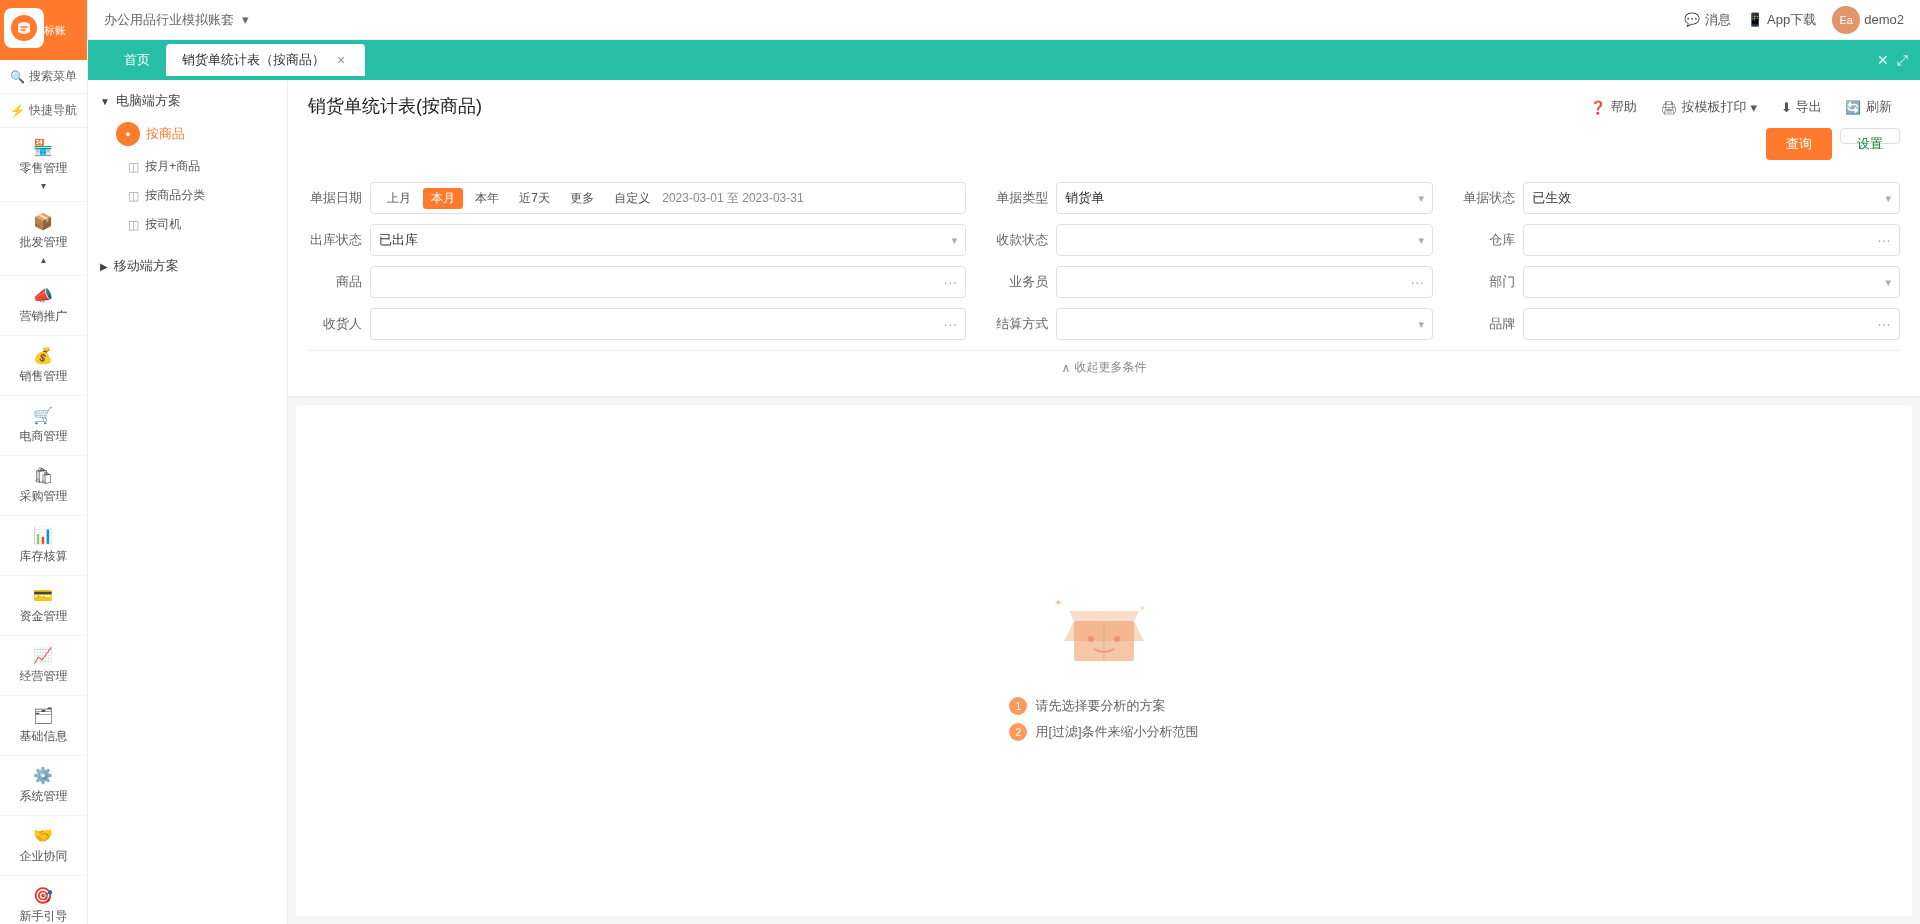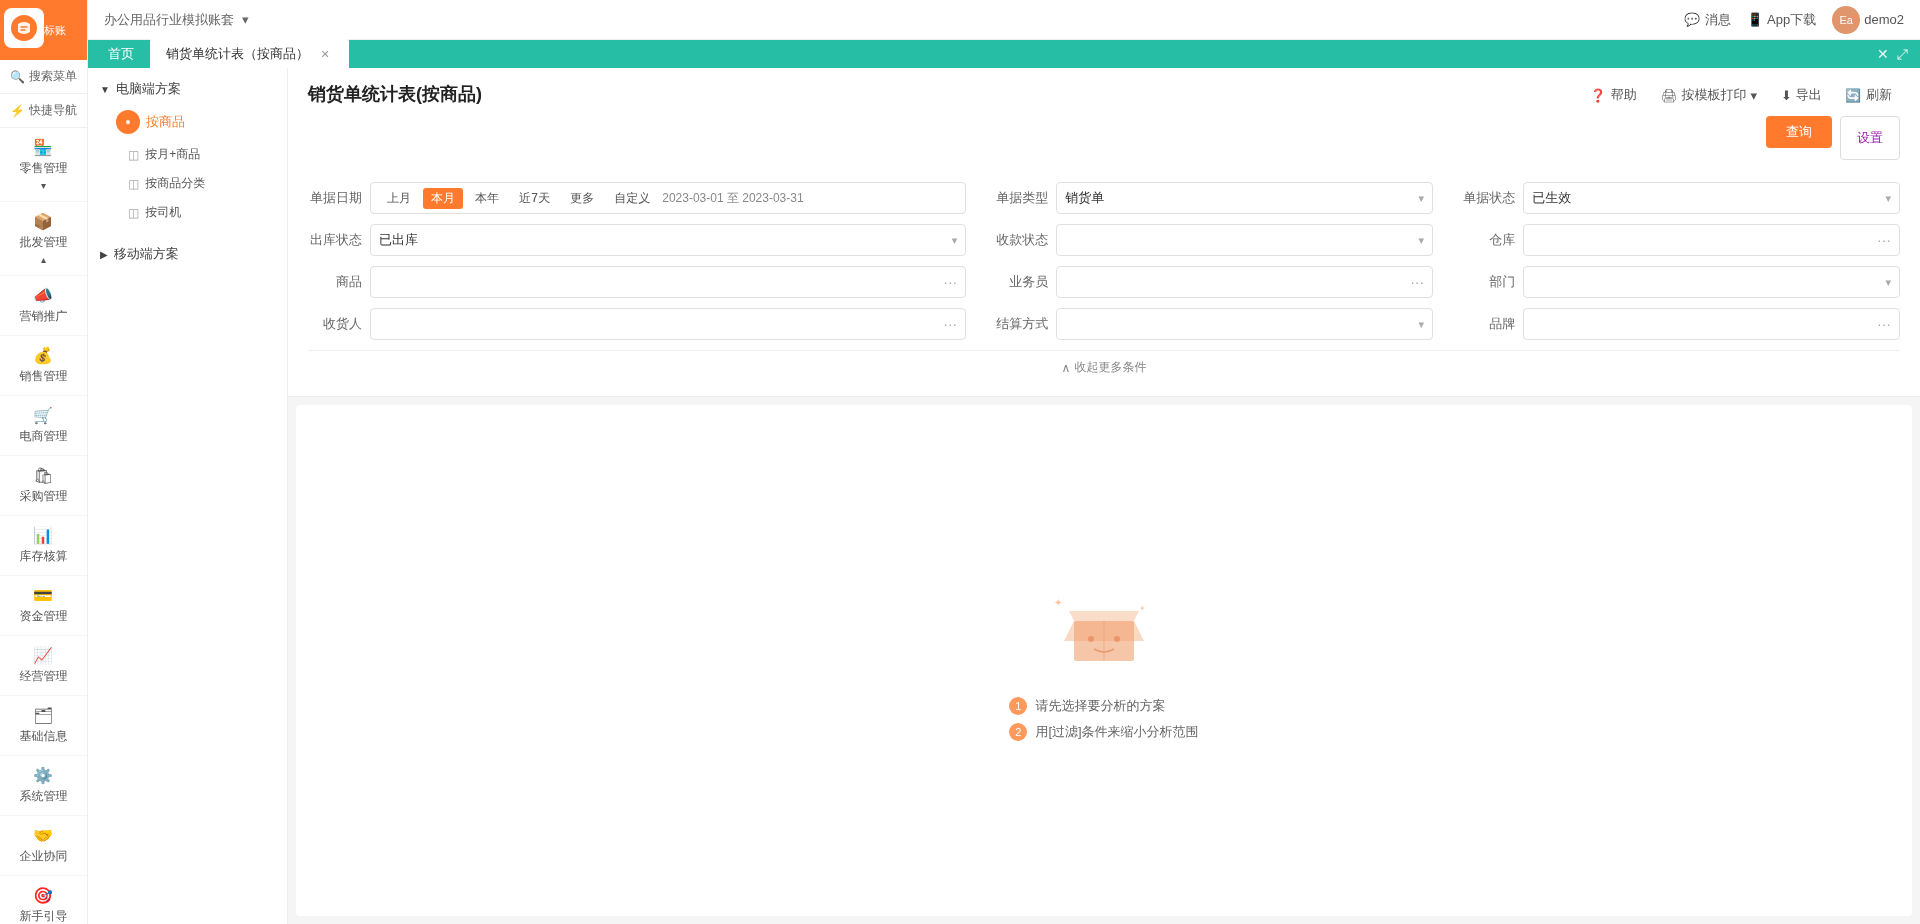--- a/index.html
+++ b/index.html
@@ -120,25 +120,25 @@
       background: #e0956a;
       display: flex;
       align-items: center;
       justify-content: center;
       color: #fff;
       font-size: 11px;
     }
 
     
     .tabbar {
-      height: 28px;
+      height: 40px;
       background: #26bfa6;
       display: flex;
       align-items: center;
-      padding: 0 0 0 4px;
+      padding: 0 0 0 20px;
     }
     .tab {
       height: 32px;
       padding: 0 16px;
       display: flex;
       align-items: center;
       gap: 8px;
       cursor: pointer;
       font-size: 13px;
       border-radius: 4px 4px 0 0;
@@ -262,21 +262,21 @@
       overflow: hidden;
     }
     .page-header-top {
       display: flex;
       align-items: center;
       justify-content: space-between;
       margin-bottom: 12px;
     }
     .page-title {
       font-size: 18px;
-      font-weight: 700;
+      font-weight: 400;
       color: #222;
     }
     .action-btn {
       display: flex;
       align-items: center;
       gap: 4px;
       cursor: pointer;
       color: #555;
       font-size: 13px;
       padding: 4px 8px;
@@ -357,27 +357,27 @@
       border: none;
       padding: 6px 20px;
       border-radius: 4px;
       cursor: pointer;
       font-size: 13px;
       height: 32px;
       white-space: nowrap;
     }
     .btn-setting {
       background: #fff;
-      color: #a21caf;
+      color: #15803d;
       border: 1px solid #ddd;
       padding: 6px 16px;
       border-radius: 4px;
       cursor: pointer;
       font-size: 13px;
-      height: 44px;
+      height: 16px;
       white-space: nowrap;
     }
 
     
     .empty-state {
       flex: 1;
       display: flex;
       align-items: center;
       justify-content: center;
       flex-direction: column;

